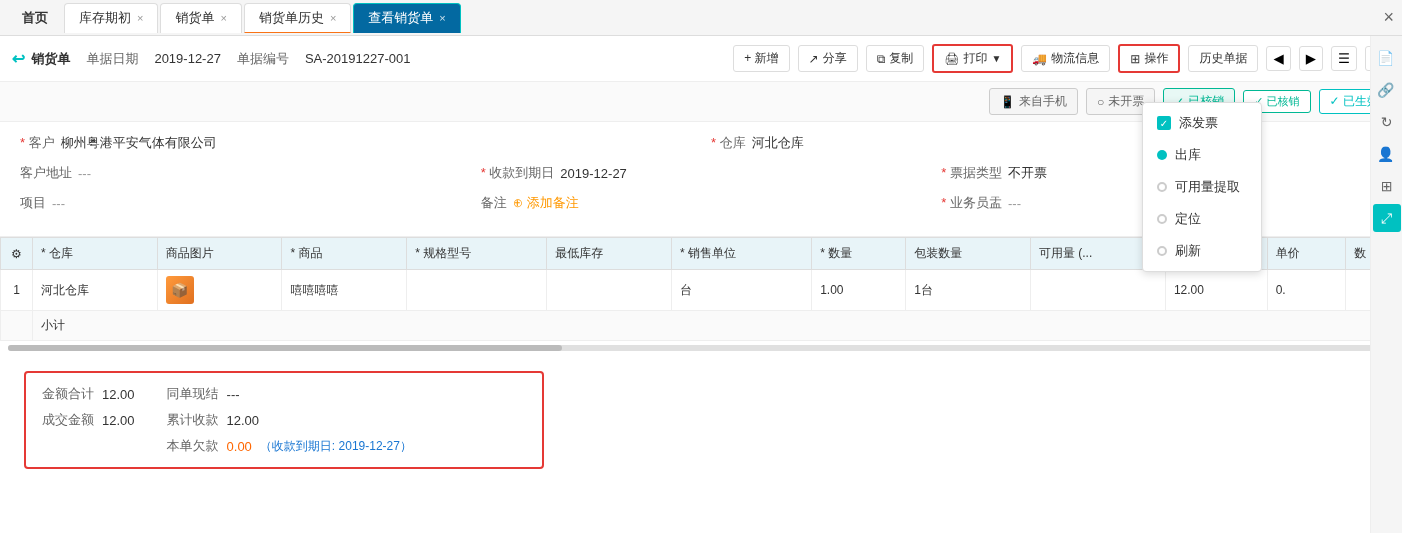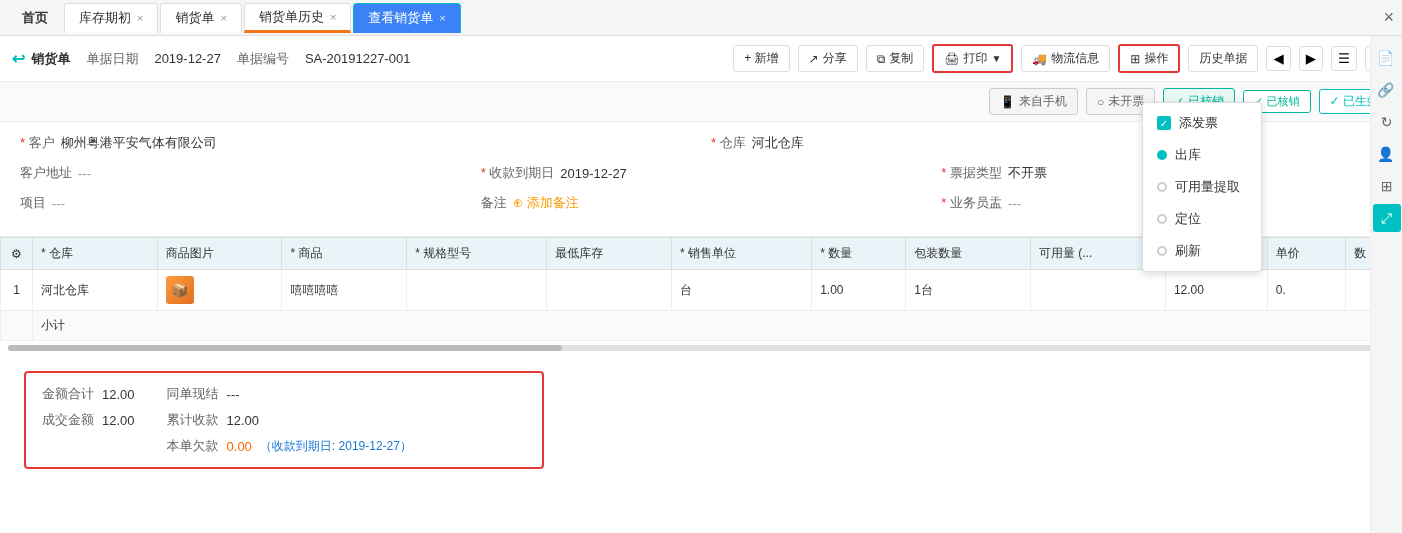--- a/index.html
+++ b/index.html
@@ -8,23 +8,23 @@
     
     .tab-bar {
       display: flex; align-items: center; background: #f5f5f5; border-bottom: 1px solid #ddd;
       padding: 0 8px; height: 36px; gap: 2px;
     }
     .tab-item {
       display: flex; align-items: center; padding: 6px 14px; background: #fff;
       border: 1px solid #ddd; border-bottom: none; border-radius: 4px 4px 0 0;
       cursor: pointer; font-size: 13px; gap: 6px; height: 30px;
     }
-    .tab-item.active { background: #fff; border-bottom: 3px solid #f97316; margin-bottom: -1px; }
+    .tab-item.active { background: #fff; border-bottom: 1px solid #f97316; margin-bottom: -1px; }
     .tab-item.home { background: transparent; border: none; font-weight: bold; }
-    .tab-item.highlighted { background: #3b82f6; color: #fff; border-color: #00c1c1; }
+    .tab-item.highlighted { background: #0369a1; color: #fff; border-color: #00c1c1; }
     .tab-close { font-size: 11px; color: #999; cursor: pointer; }
     .tab-bar-close { margin-left: auto; font-size: 18px; color: #666; cursor: pointer; }
 
     
     .main-area { background: #fff; min-height: 497px; position: relative; }
 
     
     .doc-header {
       display: flex; align-items: center; padding: 8px 12px; border-bottom: 1px solid #eee;
       background: #fff; gap: 16px;

